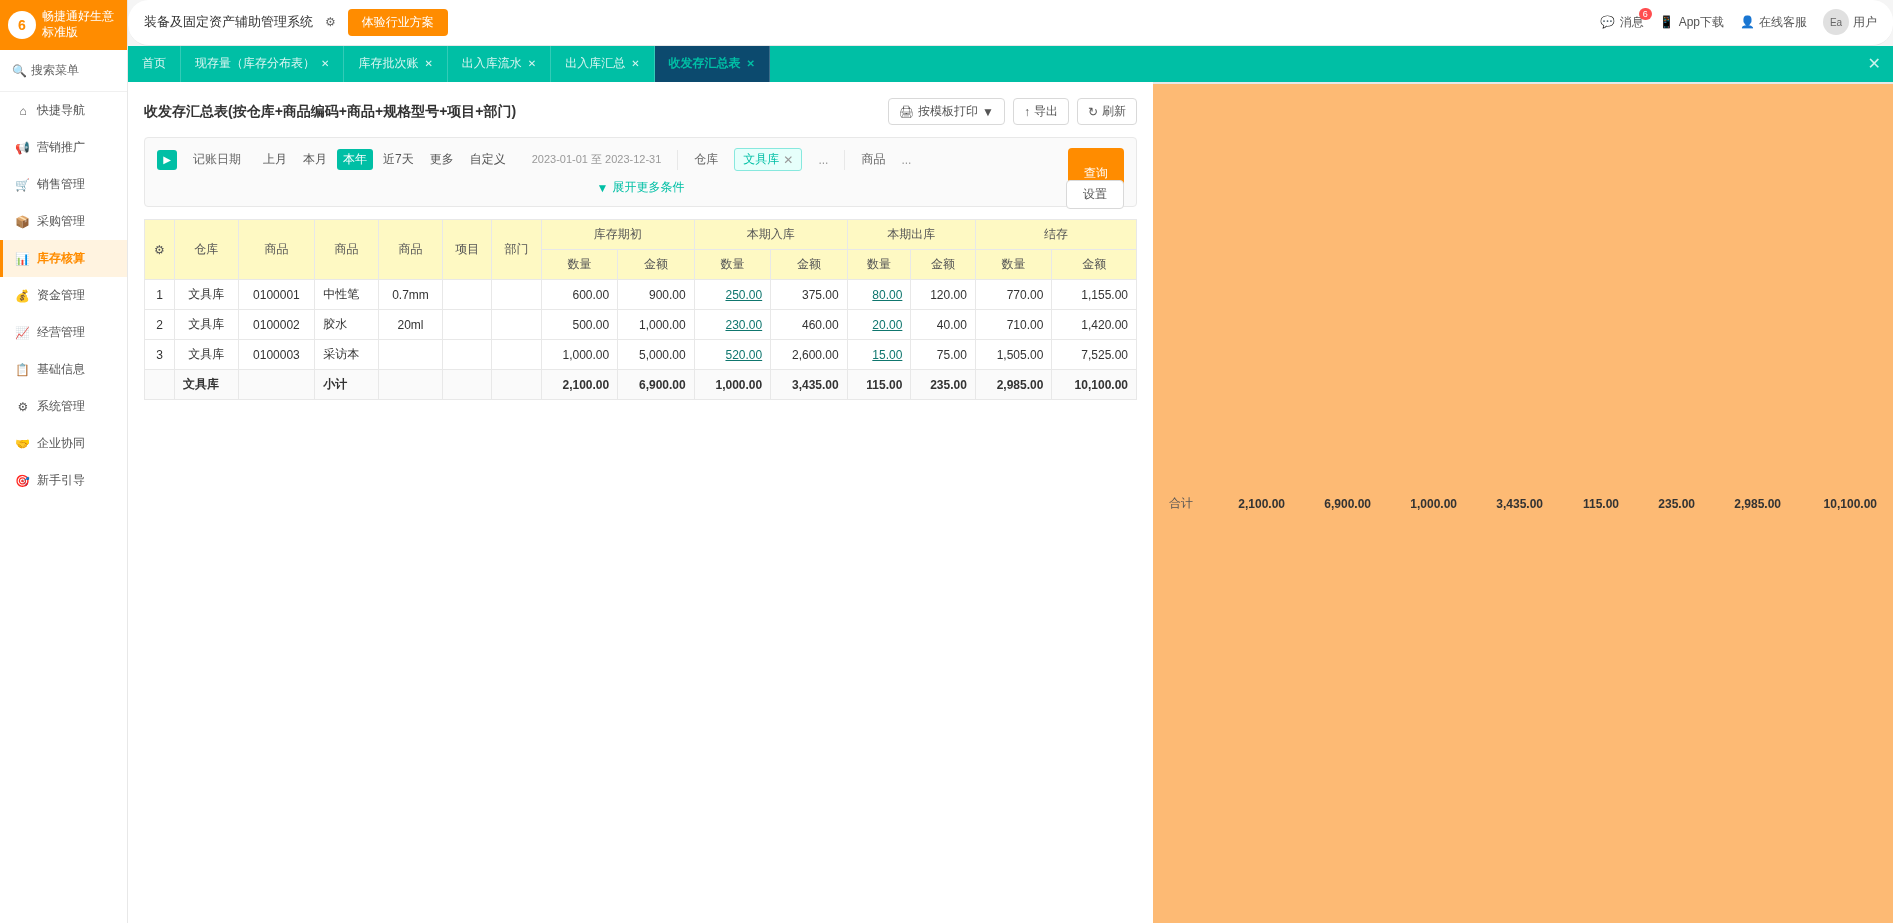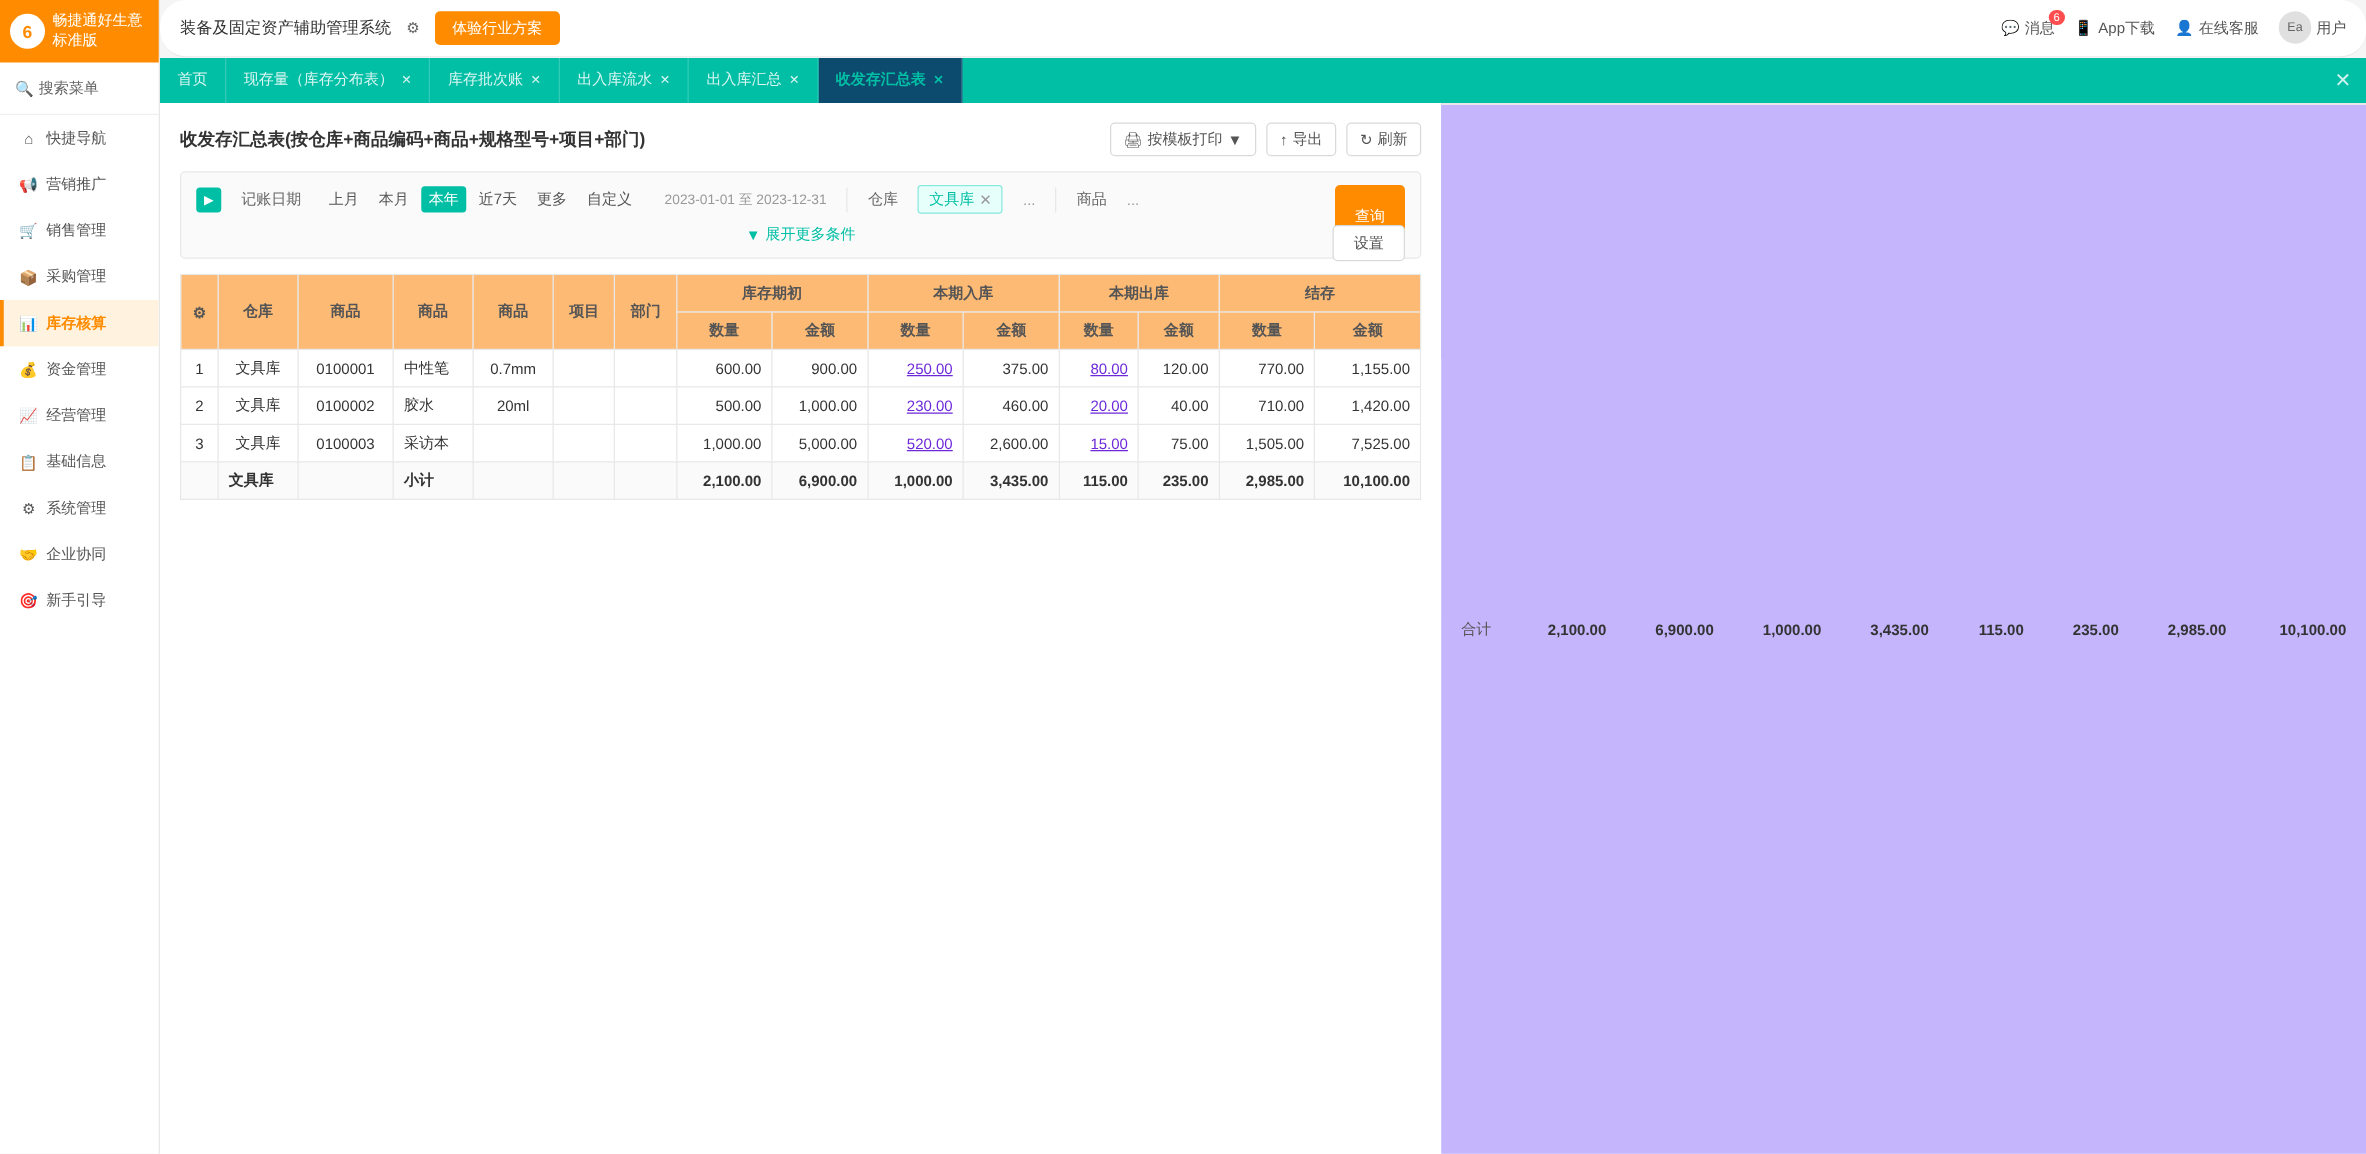--- a/index.html
+++ b/index.html
@@ -58,31 +58,31 @@
     .warehouse-tag { display: flex; align-items: center; gap: 4px; background: #e6fffb; border: 1px solid #87e8de; border-radius: 3px; padding: 2px 8px; font-size: 12px; color: #00bfa5; }
     .tag-close { cursor: pointer; color: #999; }
     .filter-more { color: #999; cursor: pointer; font-size: 12px; }
     .query-btn { background: #ff8c00; color: #fff; border: none; padding: 17px 16px; border-radius: 4px; cursor: pointer; font-size: 12px; position: absolute; right: 12px; top: 10px; }
     .setting-btn { background: #fff; border: 1px solid #d9d9d9; color: #555; padding: 5px 16px; border-radius: 4px; cursor: pointer; font-size: 12px; position: absolute; right: 12px; top: 42px; }
     .expand-conditions { display: flex; align-items: center; justify-content: center; color: #00bfa5; font-size: 12px; cursor: pointer; margin-top: 8px; gap: 4px; }
 
     
     .data-table-wrap { overflow-x: auto; }
     .data-table { width: 100%; border-collapse: collapse; font-size: 12px; }
-    .data-table th { background: #fdba74; border: 1px solid #e8e8e8; padding: 6px 8px; text-align: center; color: #555; font-weight: bold; white-space: nowrap; }
+    .data-table th { background: #fef9c3; border: 1px solid #e8e8e8; padding: 6px 8px; text-align: center; color: #555; font-weight: normal; white-space: nowrap; }
     .data-table td { border: 1px solid #e8e8e8; padding: 6px 8px; text-align: right; white-space: nowrap; color: #333; }
     .data-table td.center { text-align: center; }
     .data-table td.left { text-align: left; }
     .data-table tr.subtotal td { font-weight: bold; background: #fafafa; }
     .th-group { text-align: center; }
-    .underline-link { text-decoration: underline; cursor: pointer; color: #6d28d9; }
+    .underline-link { text-decoration: underline; cursor: pointer; color: #0f766e; }
     .gear-th { background: #f5f5f5; border: 1px solid #e8e8e8; text-align: center; width: 30px; }
 
     
-    .page-footer { background: #c4b5fd; border-top: 2px solid #e8e8e8; padding: 8px 16px; display: flex; align-items: center; gap: 16px; font-size: 12px; color: #333; font-weight: bold; }
+    .page-footer { background: #fdba74; border-top: 2px solid #e8e8e8; padding: 8px 16px; display: flex; align-items: center; gap: 16px; font-size: 12px; color: #333; font-weight: bold; }
     .footer-label { color: #555; font-weight: normal; }
 
     
     ::-webkit-scrollbar { width: 6px; height: 6px; }
     ::-webkit-scrollbar-track { background: #f1f1f1; }
     ::-webkit-scrollbar-thumb { background: #ccc; border-radius: 3px; }
 
     .page-wrapper { display: flex; height: 100%; }
     .content-area { flex: 1; overflow-y: auto; padding: 16px; background: #fff; }
   </style>

